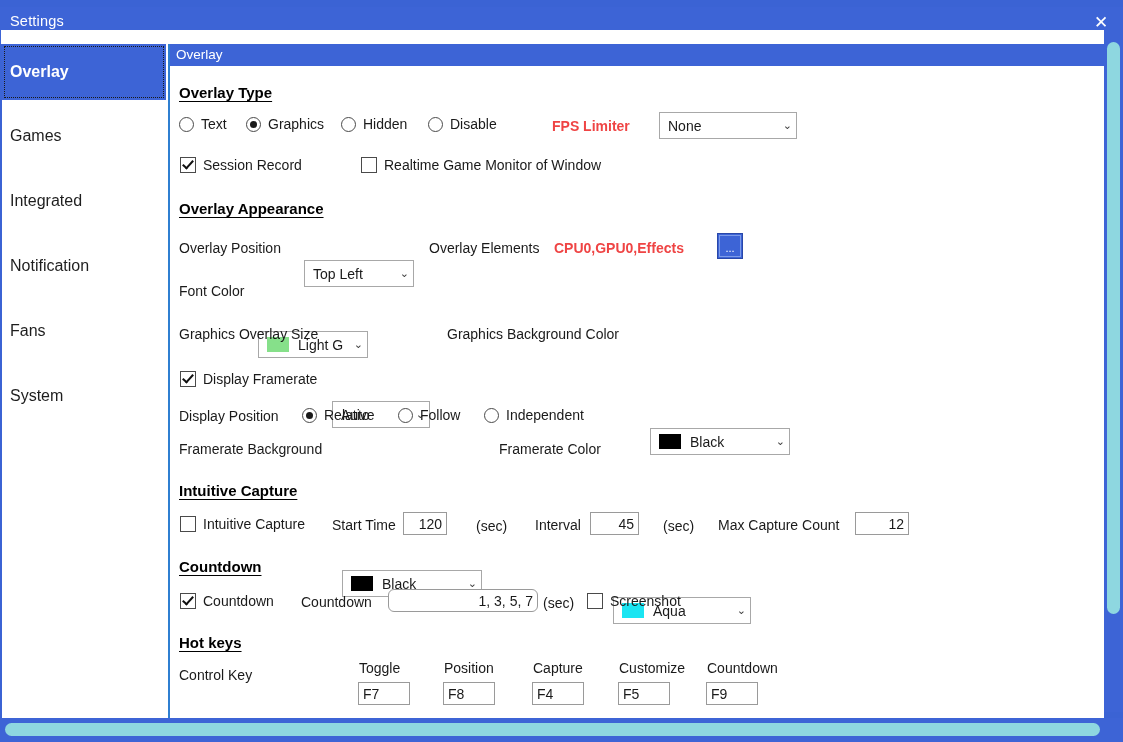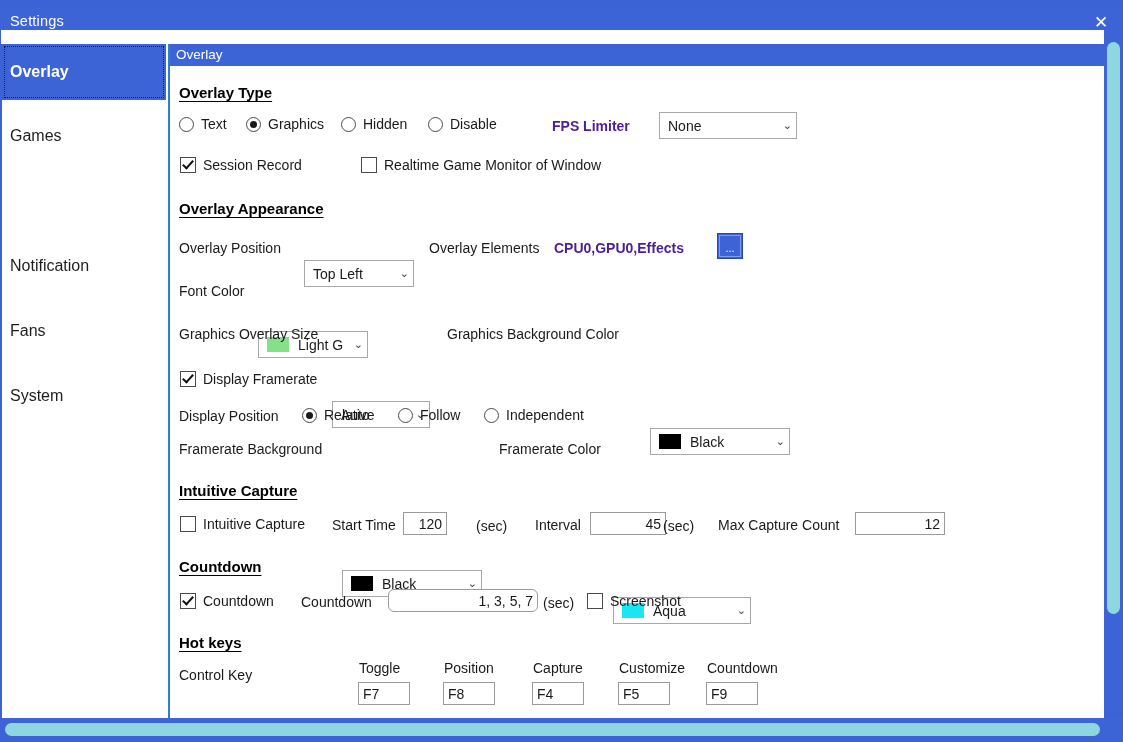--- a/index.html
+++ b/index.html
@@ -112,21 +112,21 @@
 
   .grp-title {
     font-size: 15px;
     font-weight: bold;
     color: #000;
     text-decoration: underline;
     text-underline-offset: 3px;
   }
 
   .lbl { font-size: 14px; color: #1a1a1a; white-space: nowrap; }
-  .lbl-b { font-size: 14px; color: #4c1d95; font-weight: bold; white-space: nowrap; }
+  .lbl-b { font-size: 14px; color: #ef4444; font-weight: bold; white-space: nowrap; }
 
   
   .radio {
     display: inline-flex; align-items: center;
     cursor: pointer; white-space: nowrap;
   }
   .radio .dot {
     width: 13px; height: 13px;
     border: 1px solid #4a4a4a;
     border-radius: 50%;
@@ -271,20 +271,23 @@
 </div>
 <div class="top-strip"></div>
 
 <div class="sidebar">
   <div class="sidebar-item selected" style="top:0px;">
       <span>Overlay</span>
     </div>
   <div class="sidebar-item" style="top:64px;">
       <span>Games</span>
     </div>
+  <div class="sidebar-item" style="top:129px;">
+      <span>Integrated</span>
+    </div>
   <div class="sidebar-item" style="top:194px;">
       <span>Notification</span>
     </div>
   <div class="sidebar-item" style="top:259px;">
       <span>Fans</span>
     </div>
   <div class="sidebar-item" style="top:324px;">
       <span>System</span>
     </div>
 </div>
@@ -397,25 +400,25 @@
 
     <div class="abs check" style="left:10px; top:450px;">
       <span class="box"></span>
       <span class="lbl">Intuitive Capture</span>
     </div>
     <div class="abs lbl" style="left:162px; top:451px;">Start Time</div>
     <div class="abs tbox right" style="left:233px; top:446px; width:44px;">120</div>
     <div class="abs lbl" style="left:306px; top:452px;">(sec)</div>
 
     <div class="abs lbl" style="left:365px; top:451px;">Interval</div>
-    <div class="abs tbox right" style="left:420px; top:446px; width:76px;">45</div>
+    <div class="abs tbox right" style="left:420px; top:446px; width:49px;">45</div>
     <div class="abs lbl" style="left:493px; top:452px;">(sec)</div>
 
     <div class="abs lbl" style="left:548px; top:451px;">Max Capture Count</div>
-    <div class="abs tbox right" style="left:685px; top:446px; width:90px;">12</div>
+    <div class="abs tbox right" style="left:685px; top:446px; width:54px;">12</div>
 
     <div class="abs grp-title" style="left:9px; top:492px;">Countdown</div>
 
     <div class="abs check on" style="left:10px; top:527px;">
       <span class="box"></span>
       <span class="lbl">Countdown</span>
     </div>
     <div class="abs lbl" style="left:131px; top:528px;">Countdown</div>
     <div class="abs tbox right" style="left:218px; top:523px; width:150px;border-radius:6px;">1, 3, 5, 7</div>
     <div class="abs lbl" style="left:373px; top:529px;">(sec)</div>

